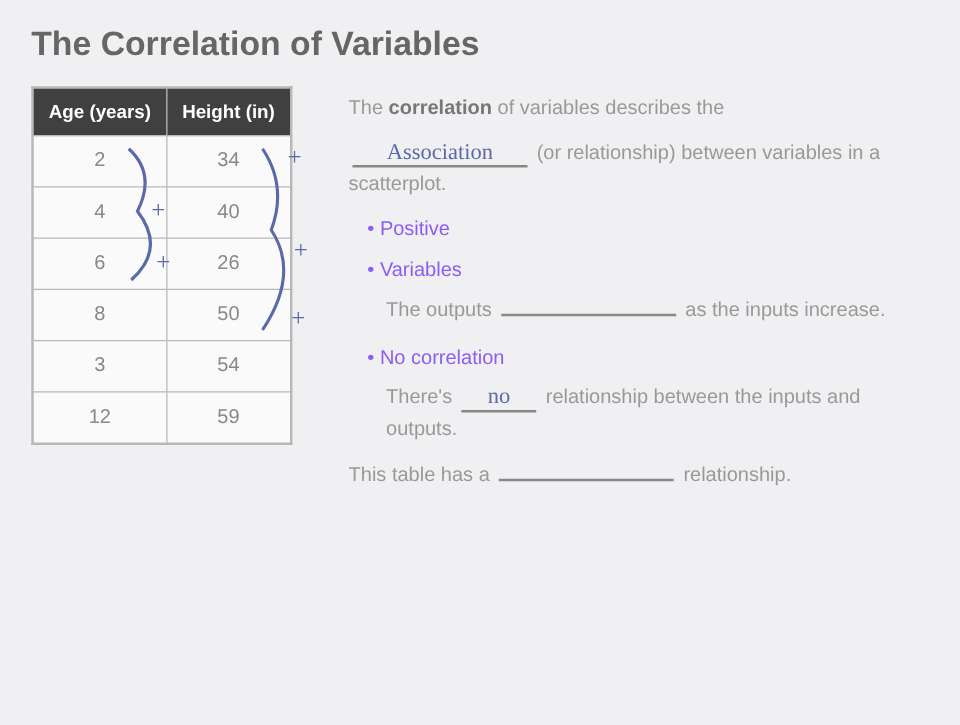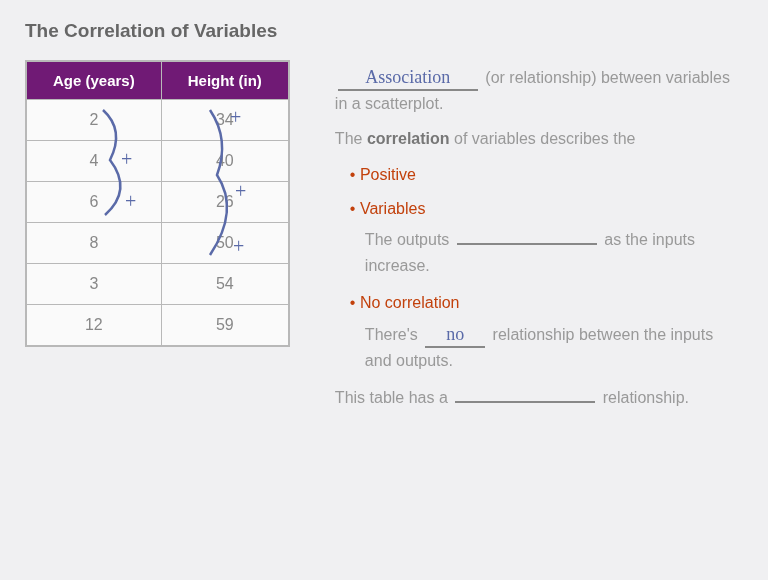--- a/index.html
+++ b/index.html
@@ -11,42 +11,42 @@
       width: 768px;
       height: 580px;
       background: #f0f0f2;
       font-family: Arial, sans-serif;
       padding: 20px 25px;
       color: #888;
       filter: blur(0.6px);
       position: relative;
     }
     .page-title {
-      font-size: 19px;
+      font-size: 27px;
       font-weight: bold;
       color: #666;
       margin-bottom: 18px;
     }
     .content-row {
       display: flex;
       gap: 45px;
     }
     .table-container {
       flex-shrink: 0;
       position: relative;
     }
     table {
       border-collapse: collapse;
       background: #fff;
       border: 2px solid #b8b8b8;
     }
     th {
-      background: #701a75;
+      background: #404040;
       color: #fff;
-      padding: 10px 26px;
+      padding: 10px 12px;
       font-weight: bold;
       font-size: 15px;
       border: 1px solid #b8b8b8;
       white-space: nowrap;
     }
     td {
       padding: 11px 12px;
       text-align: center;
       color: #888;
       font-size: 16px;
@@ -82,21 +82,21 @@
       vertical-align: baseline;
     }
     .fill-small {
       min-width: 60px;
     }
     .bullet-item {
       margin-left: 30px;
       margin-bottom: 8px;
     }
     .bullet-head {
-      color: #c2410c;
+      color: #8b5cf6;
       margin-bottom: 6px;
     }
     .bullet-head::before {
       content: "• ";
       margin-left: -15px;
     }
     .bullet-body {
       margin-left: 0px;
       margin-bottom: 12px;
       color: #999;
@@ -164,24 +164,24 @@
     </svg>
     <span class="annot" style="left:96px; top:88px;">+</span>
     <span class="annot" style="left:100px; top:130px;">+</span>
     <span class="annot" style="left:205px; top:46px;">+</span>
     <span class="annot" style="left:210px; top:120px;">+</span>
     <span class="annot" style="left:208px; top:175px;">+</span>
   </div>
 
   <div class="notes-col">
     <p>
-      <span class="fill-in">Association</span><span> (or relationship) between variables in a scatterplot.</span>
+      <span>The </span><span class="bold-word">correlation</span><span> of variables describes the</span>
     </p>
     <p>
-      <span>The </span><span class="bold-word">correlation</span><span> of variables describes the</span>
+      <span class="fill-in">Association</span><span> (or relationship) between variables in a scatterplot.</span>
     </p>
 
     <div class="bullet-item">
       <div class="bullet-head">Positive</div>
     </div>
 
     <div class="bullet-item">
       <div class="bullet-head">Variables</div>
       <div class="bullet-body">
         <span>The outputs </span><span class="fill-in"></span><span> as the inputs increase.</span>

